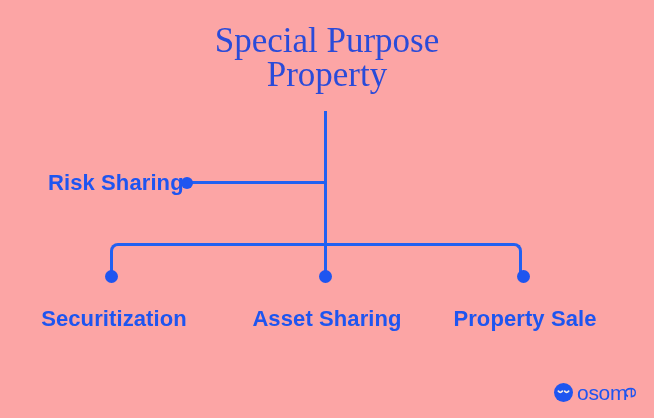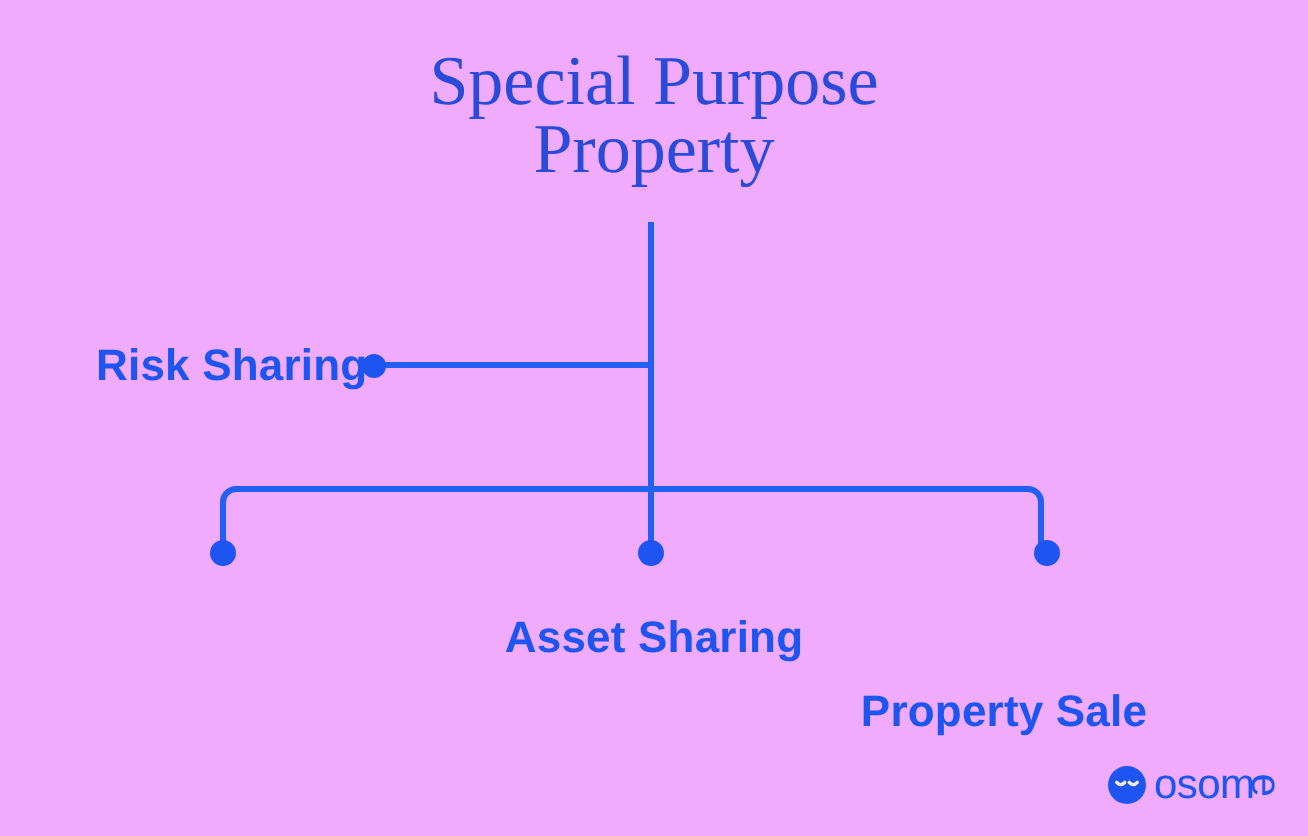--- a/index.html
+++ b/index.html
@@ -1,19 +1,19 @@
 <!DOCTYPE html>
 <html><head>
 <meta charset="utf-8">
 <style>
   html,body{margin:0;padding:0;}
   #stage{
     position:relative;
     width:654px;height:418px;
-    background:#f0abfc;
+    background:#fca5a5;
     overflow:hidden;
     font-family:"Liberation Sans", sans-serif;
   }
   
   .title{
     position:absolute;
     top:24px;left:0;width:654px;
     text-align:center;
     font-family:"Liberation Serif", serif;
     font-size:35px;
@@ -52,21 +52,21 @@
     color:#1e55f0;
     font-size:22px;
     font-weight:600;
     letter-spacing:0.1px;
     white-space:nowrap;
   }
   .risk-label{left:48px;top:170px;width:130px;text-align:left;}
   .branch-label{top:306px;transform:translateX(-50%);}
   .label-securitization{left:114px;}
   .label-asset-transfer{left:327px;}
-  .label-property-sale{left:502px;margin-top:37px;}
+  .label-property-sale{left:525px;}
   
   .logo{
     position:absolute;
     left:554px;top:383px;
     display:flex;
     align-items:center;
     gap:4px;
   }
   .logo-icon{width:19px;height:19px;display:block;}
   .wordmark{
@@ -94,20 +94,21 @@
   <div class="line risk-line"></div>
   <div class="bottom-connector"></div>
   <div class="line center-drop"></div>
 
   <div class="dot dot-risk"></div>
   <div class="dot dot-branch dot-left"></div>
   <div class="dot dot-branch dot-center"></div>
   <div class="dot dot-branch dot-right"></div>
 
   <div class="node-label risk-label">Risk Sharing</div>
+  <div class="node-label branch-label label-securitization">Securitization</div>
   <div class="node-label branch-label label-asset-transfer">Asset Sharing</div>
   <div class="node-label branch-label label-property-sale">Property Sale</div>
 
   <div class="logo">
     <svg class="logo-icon" viewBox="0 0 20 20">
       <circle cx="10" cy="10" r="10" fill="#1e55f0"></circle>
       <path d="M4.6 8.6 q2.1 2.4 4.2 0" fill="none" stroke="#f4ece5" stroke-width="1.8" stroke-linecap="round"></path>
       <path d="M11.2 8.6 q2.1 2.4 4.2 0" fill="none" stroke="#f4ece5" stroke-width="1.8" stroke-linecap="round"></path>
     </svg>
     <span class="wordmark">

